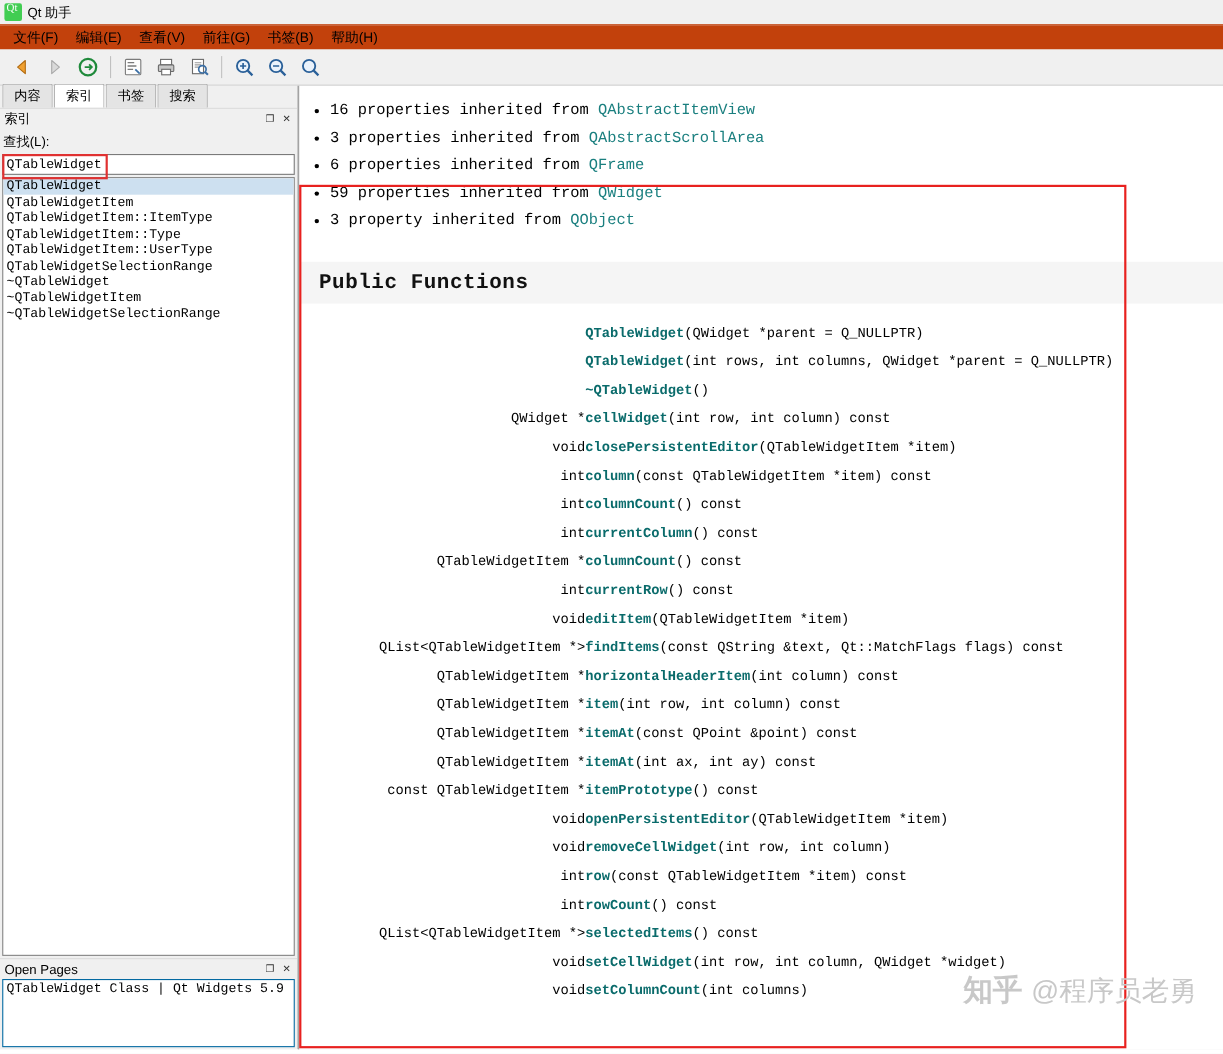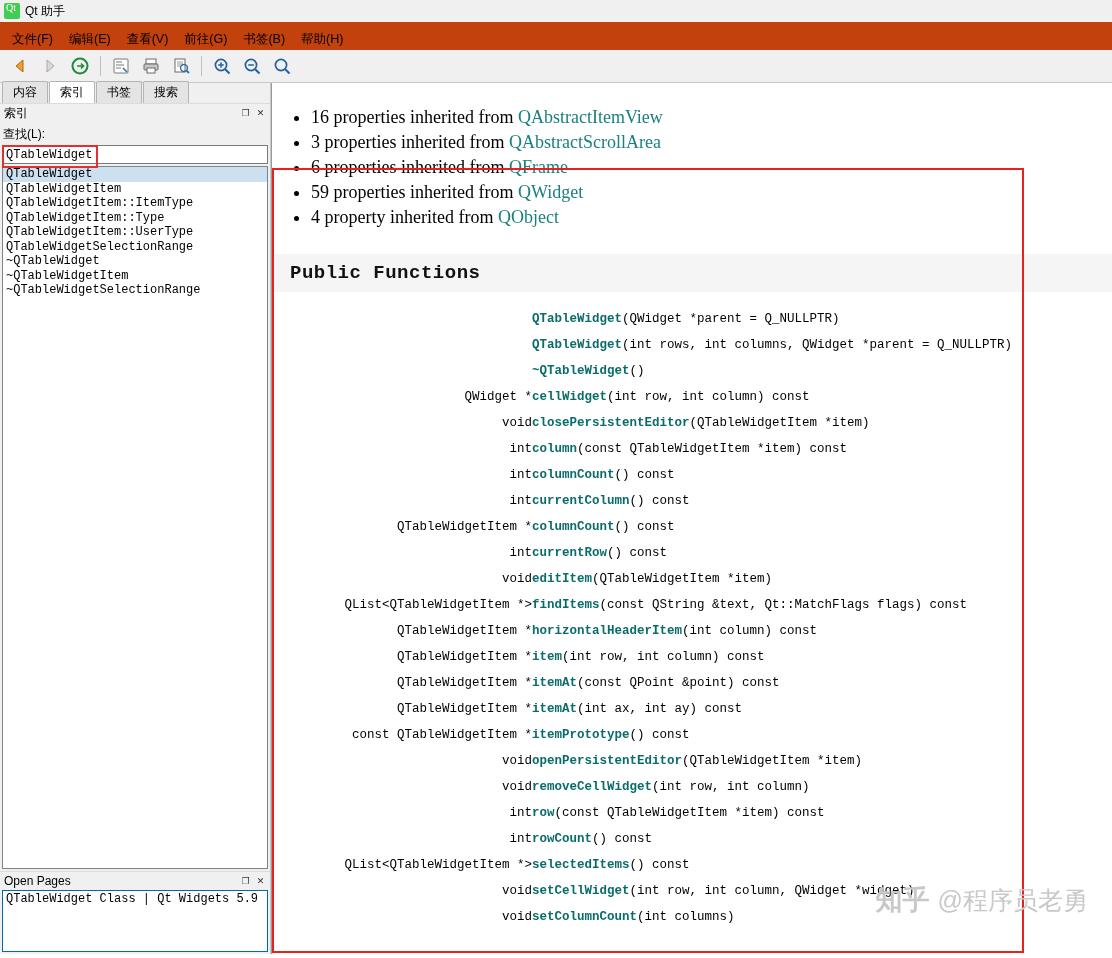--- a/index.html
+++ b/index.html
@@ -25,21 +25,21 @@
   }
 
   
   .titlebar {
     height: 22px;
     display: flex;
     align-items: center;
     gap: 5px;
     padding: 0 4px;
     background: #f0f0f0;
-    border-bottom: 6px solid #c2410c;
+    border-bottom: 1px solid #c2410c;
   }
   .qt-logo {
     width: 16px; height: 16px;
     background: #41cd52;
     border-radius: 2px;
     position: relative;
     flex: 0 0 auto;
   }
   .qt-logo::after {
     content: "Qt";
@@ -227,25 +227,25 @@
     position: absolute;
     inset: 0;
     padding: 0;
     overflow: hidden;
     font-family: "Liberation Mono", monospace;
     font-size: 12.5px;
     color: #000;
   }
   .inherit-list {
     padding: 6px 0 0 22px;
-    margin: 17px;
+    margin: 6px;
     list-style: disc;
     line-height: 22px;
-    font-family: Liberation Serif, serif;
-    font-size: 18px;
+    font-family: Liberation Mono, monospace;
+    font-size: 14px;
   }
   .inherit-list li { margin-bottom: 3px; }
   .lnk {
     color: #1a7f7f;
     text-decoration: none;
   }
   .section-head {
     margin: 26px 0 0 0;
     padding: 8px 0 8px 18px;
     background: #f5f5f5;
@@ -457,21 +457,21 @@
           <li>
             <span>3 properties inherited from </span><a class="lnk" href="#">QAbstractScrollArea</a>
           </li>
           <li>
             <span>6 properties inherited from </span><a class="lnk" href="#">QFrame</a>
           </li>
           <li>
             <span>59 properties inherited from </span><a class="lnk" href="#">QWidget</a>
           </li>
           <li>
-            <span>4 property inherited from </span><a class="lnk" href="#">QObject</a>
+            <span>3 property inherited from </span><a class="lnk" href="#">QObject</a>
           </li>
         </ul>
 
         <div class="section-head">Public Functions</div>
 
         <table class="funcs">
           <tbody>
             <tr>
               <td class="ret"></td>
               <td class="sig"><a class="fname lnk" href="#">QTableWidget</a><span>(QWidget *parent = Q_NULLPTR)</span></td>

